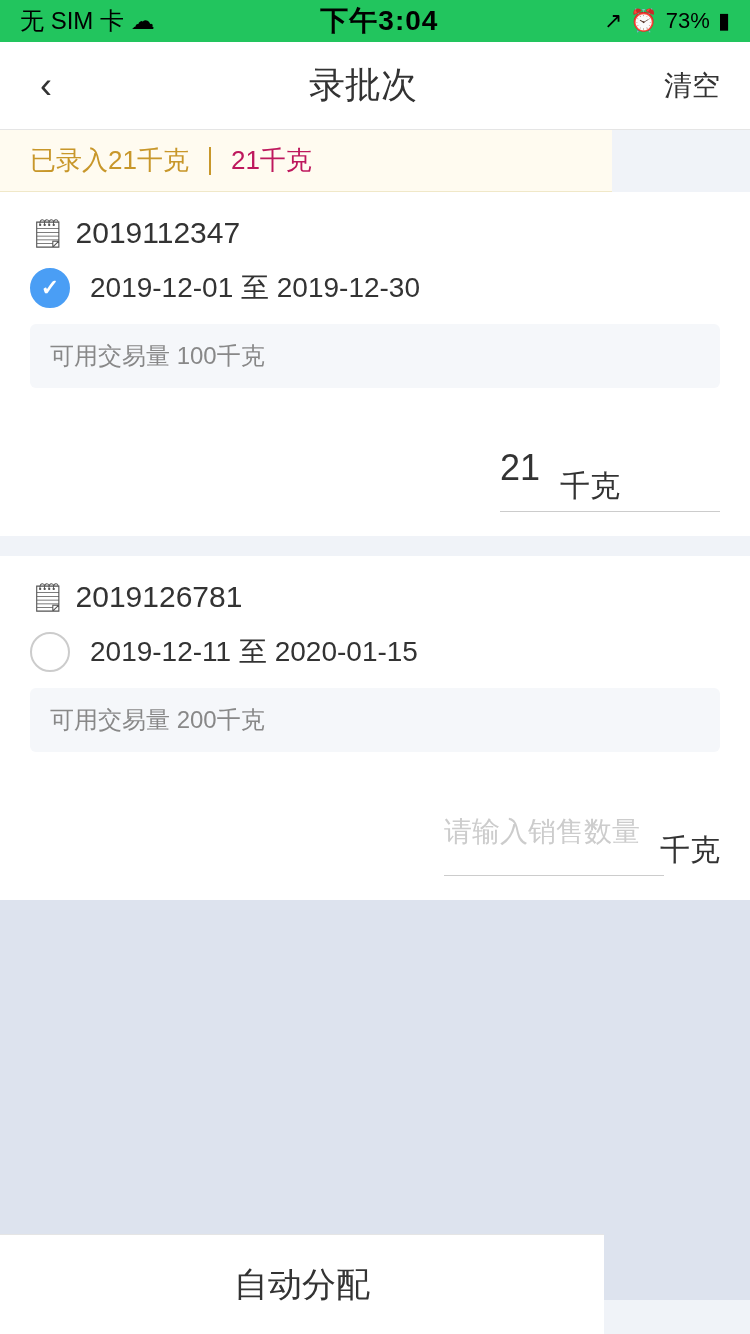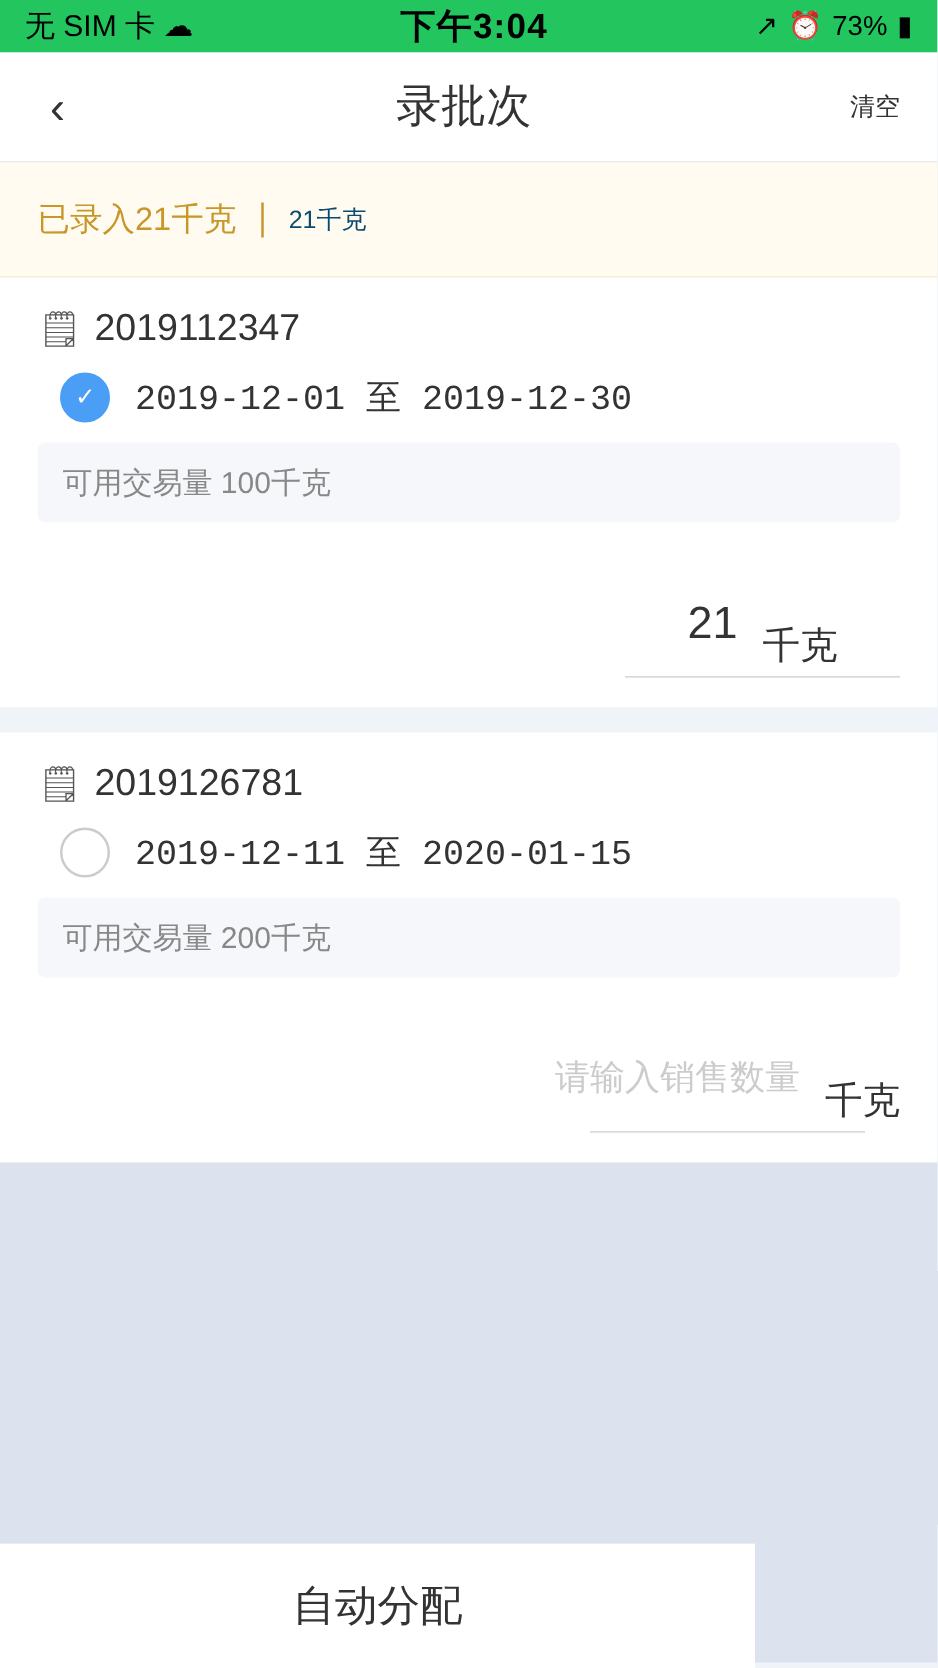--- a/index.html
+++ b/index.html
@@ -44,47 +44,47 @@
       color: #333;
       cursor: pointer;
       padding: 10px;
     }
     .nav-title {
       font-size: 36px;
       color: #333;
       font-weight: 500;
     }
     .nav-clear {
-      font-size: 20px;
+      font-size: 28px;
       color: #333;
       cursor: pointer;
     }
 
     
     .info-bar {
-      width: 750px;
+      width: 612px;
       background: #fffbf0;
-      padding: 28px 30px;
+      padding: 13px 30px;
       display: flex;
       align-items: center;
       gap: 20px;
       border-bottom: 1px solid #f0e8c8;
     }
     .info-label {
       font-size: 26px;
       color: #c8972a;
     }
     .info-divider {
       width: 2px;
       height: 28px;
       background: #c8972a;
     }
     .info-value {
-      font-size: 20px;
-      color: #0c4a6e;
+      font-size: 26px;
+      color: #be185d;
     }
 
     
     .batch-card {
       background: #fff;
       margin-bottom: 0;
     }
     .batch-header {
       display: flex;
       align-items: center;
@@ -96,23 +96,22 @@
       color: #555;
     }
     .batch-id {
       font-size: 30px;
       color: #333;
       font-weight: 500;
     }
     .batch-row {
       display: flex;
       align-items: center;
-      padding: 8px 48px;
+      padding: 8px 30px;
       gap: 20px;
-      font-family: Liberation Mono, monospace;
     }
     .radio-circle {
       width: 40px;
       height: 40px;
       border-radius: 50%;
       border: 2px solid #ccc;
       background: #fff;
       display: flex;
       align-items: center;
       justify-content: center;
@@ -172,21 +171,21 @@
       background: #f0f3f8;
     }
     .input-row-inner {
       display: flex;
       align-items: center;
       gap: 20px;
     }
     .input-underline-wrap {
       display: flex;
       flex-direction: column;
-      align-items: center;
+      align-items: flex-start;
     }
     .input-underline {
       width: 220px;
       height: 1px;
       background: #ccc;
       margin-top: 4px;
     }
 
     
     .gray-area {

